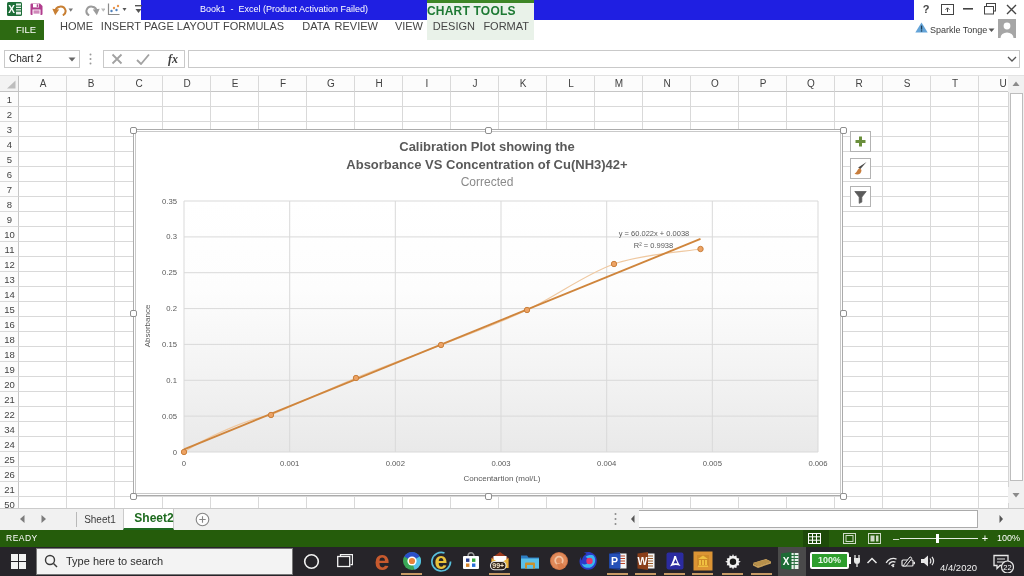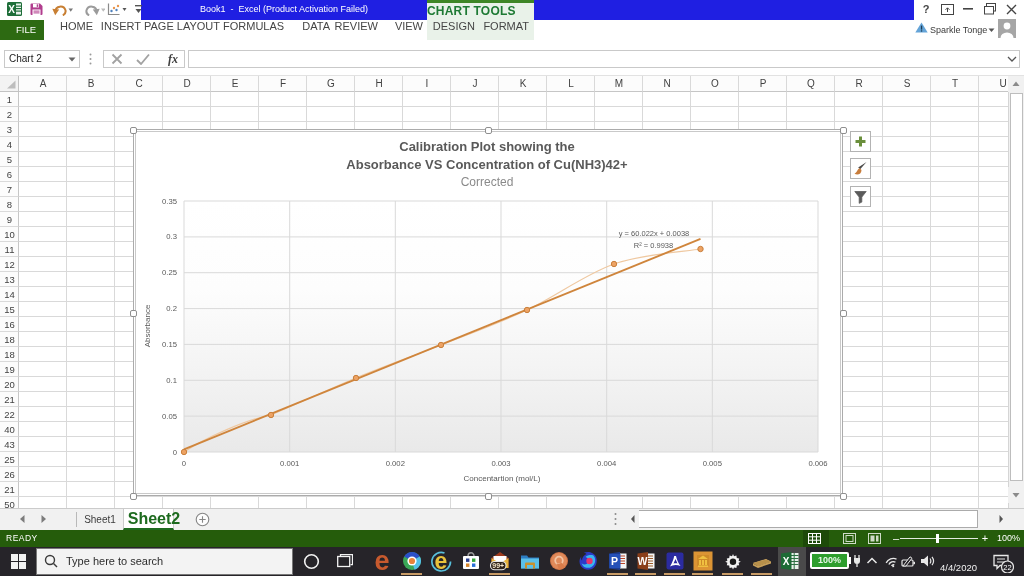--- a/index.html
+++ b/index.html
@@ -263,22 +263,22 @@
     <div class="rh2">13</div>
     <div class="rh2">14</div>
     <div class="rh2">15</div>
     <div class="rh2">16</div>
     <div class="rh2">18</div>
     <div class="rh2">18</div>
     <div class="rh2">19</div>
     <div class="rh2">20</div>
     <div class="rh2">21</div>
     <div class="rh2">22</div>
-    <div class="rh2">40</div>
-    <div class="rh2">43</div>
+    <div class="rh2">34</div>
+    <div class="rh2">24</div>
     <div class="rh2">25</div>
     <div class="rh2">26</div>
     <div class="rh2">21</div>
     <div class="rh2">50</div>
   </div>
 <div class="abs" id="vscroll"></div>
 <div class="abs" id="vthumb"></div>
 
 <svg class="abs" style="left:1008px;top:76px;" width="16" height="16">
     <rect x="0" y="0" width="16" height="16" fill="#f1f1f1"></rect>
@@ -376,21 +376,21 @@
 <div class="abs cbtn" style="top:158px;"><svg width="19" height="19">
       <path d="M15.5 3 L9.2 10.2 L7.2 8.6 Z" fill="#4a4a4a"></path>
       <path d="M8.8 9.3 C5.8 10.2 6.8 13 3.5 14.8 C6.8 16.8 10.4 15 10.5 11 Z" fill="#c87d3c"></path>
     </svg></div>
 <div class="abs cbtn" style="top:186px;"><svg width="19" height="19">
       <path d="M3.8 4.5h11.4l-4.4 5.6v5l-2.6 1.2v-6.2Z" fill="#5a5a5a" stroke="#5a5a5a" stroke-width="0.8"></path>
     </svg></div>
 <div class="abs" id="tabbar"></div>
 <div class="abs" id="sheet1tab">Sheet1</div>
 <div class="abs" id="sheet2tab"></div>
-<div class="abs" style="left:123px;top:509px;width:62px;height:19px;color:#1e6b1f;font-weight:bold;font-size:16px;text-align:center;line-height:19px;">Sheet2</div>
+<div class="abs" style="left:123px;top:509px;width:62px;height:19px;color:#1e6b1f;font-weight:bold;font-size:12px;text-align:center;line-height:19px;">Sheet2</div>
 <div class="abs" id="hthumb"></div>
 
 <svg class="abs" style="left:18px;top:514px;" width="9" height="10">
     <path d="M6.5 1 l-4.5 4 4.5 4 Z" fill="#7c7c7c"></path>
   </svg>
 <svg class="abs" style="left:39px;top:514px;" width="9" height="10">
     <path d="M2.5 1 l4.5 4 -4.5 4 Z" fill="#7c7c7c"></path>
   </svg>
 <div class="abs" style="left:76px;top:512px;width:1px;height:15px;background:#b9b9b9;"></div>
 <svg class="abs" style="left:195px;top:512px;" width="15" height="15">

